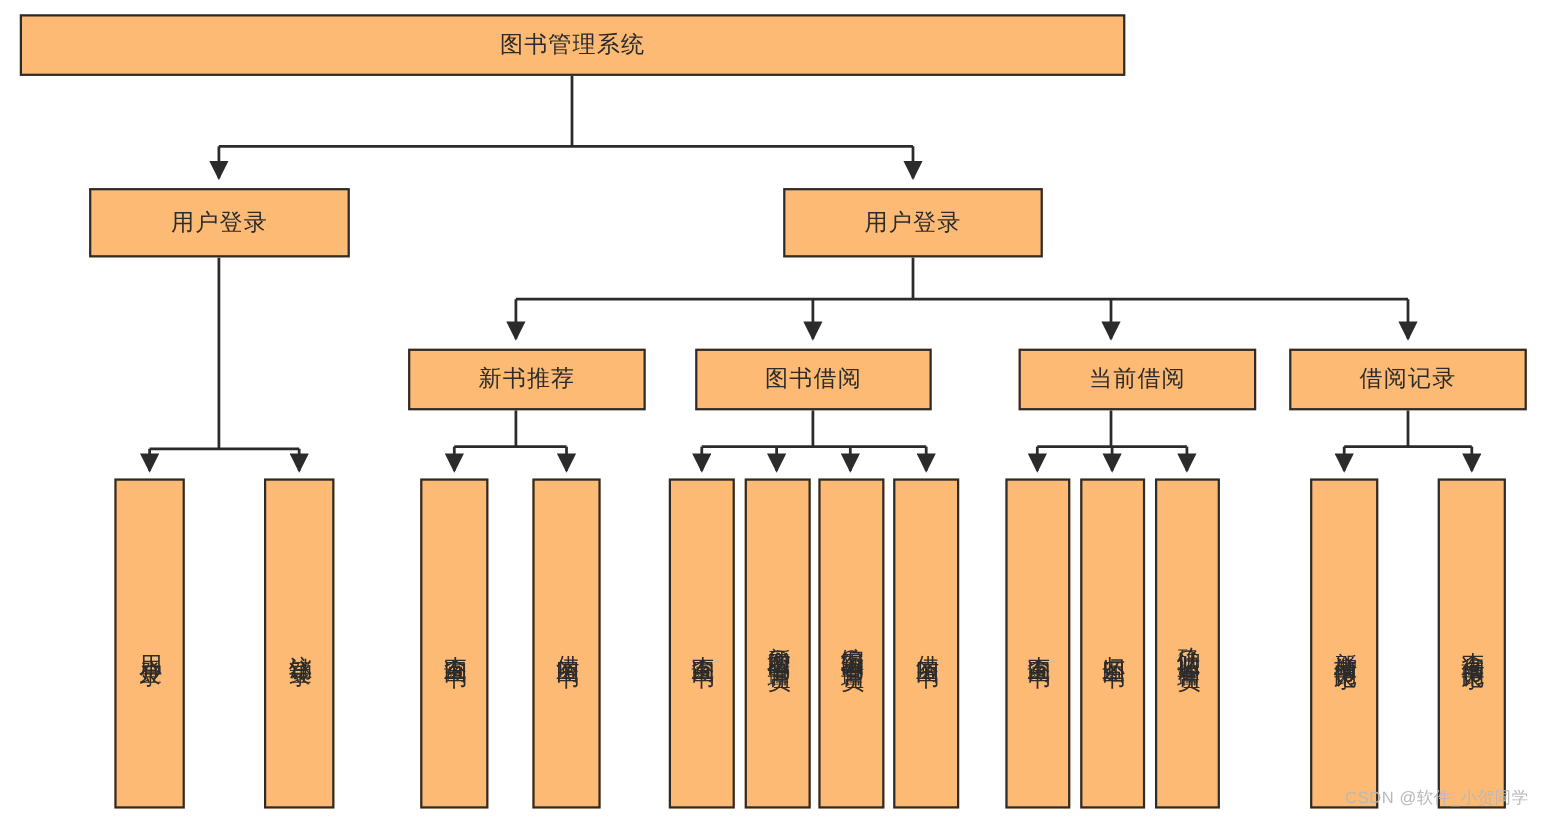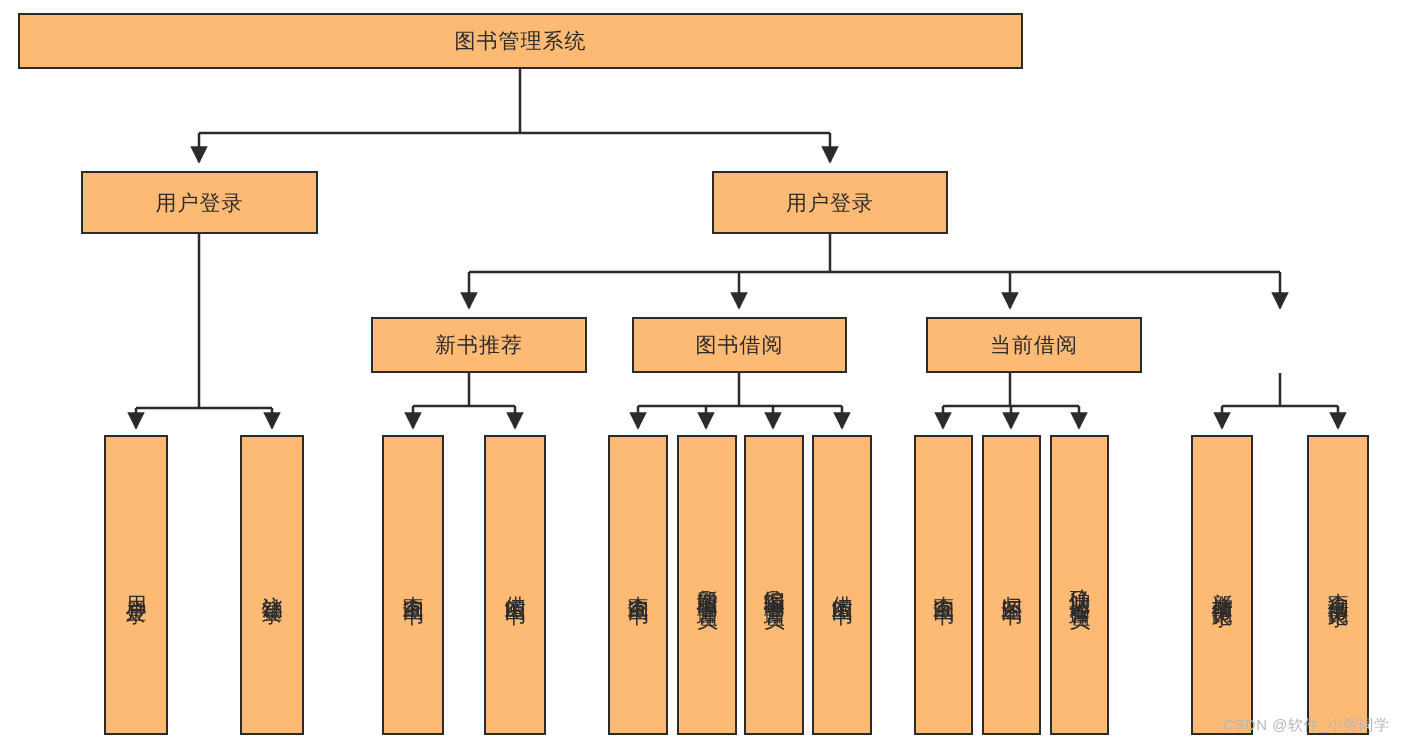--- a/index.html
+++ b/index.html
@@ -131,20 +131,23 @@
 
   <div class="node horiz" style="left:361px; top:317px; width:216px; height:56px;margin-left:10px;">
     <span class="label">新书推荐</span>
   </div>
   <div class="node horiz" style="left:632px; top:317px; width:215px; height:56px;">
     <span class="label">图书借阅</span>
   </div>
   <div class="node horiz" style="left:926px; top:317px; width:216px; height:56px;">
     <span class="label">当前借阅</span>
   </div>
+  <div class="node horiz" style="left:1172px; top:317px; width:216px; height:56px;">
+    <span class="label">借阅记录</span>
+  </div>
 
   <div class="node vert" style="left:104px; top:435px; width:64px; height:300px;">
     <span class="label">用户登录</span>
   </div>
   <div class="node vert" style="left:240px; top:435px; width:64px; height:300px;">
     <span class="label">注销登录</span>
   </div>
 
   <div class="node vert" style="left:382px; top:435px; width:62px; height:300px;">
     <span class="label">查询图书</span>

